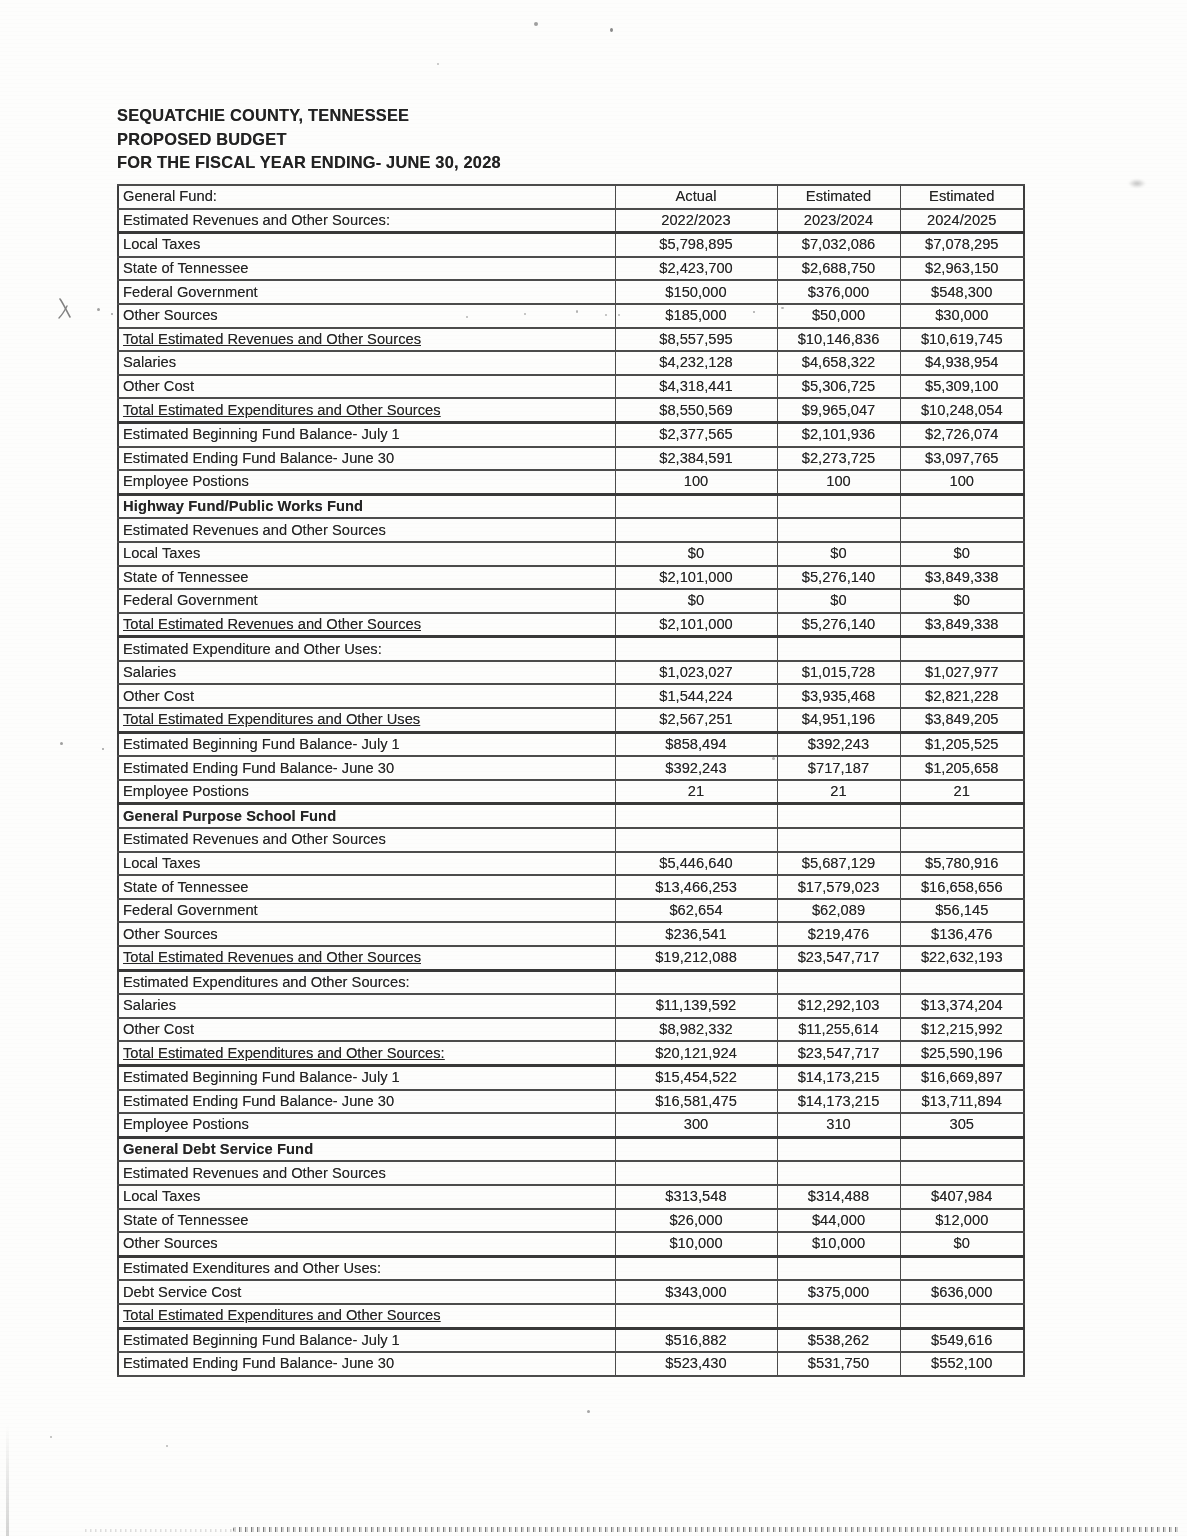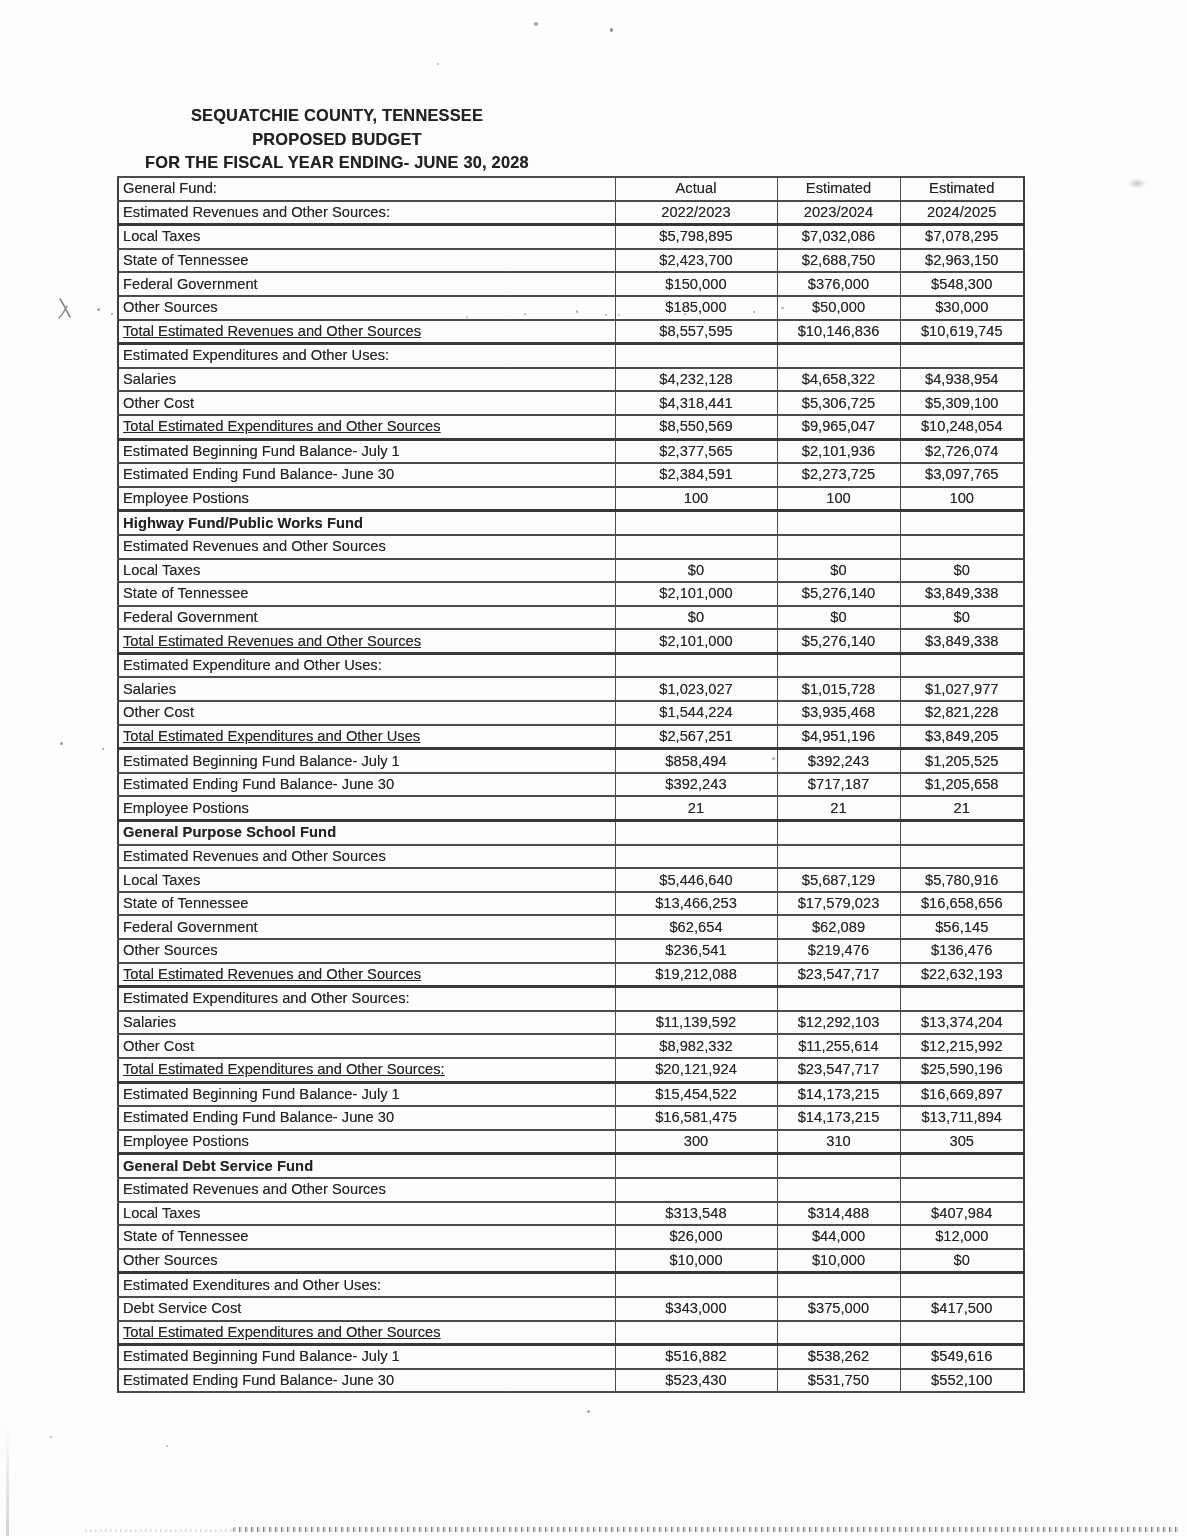--- a/index.html
+++ b/index.html
@@ -13,28 +13,28 @@
   }
   .page{position:absolute;inset:0;}
   
   .scan-texture{
     position:absolute;inset:0;pointer-events:none;
     background:repeating-linear-gradient(0deg, rgba(0,0,0,0.015) 0 1px, transparent 1px 4px);
     opacity:.5;
   }
   .title-block{
     position:absolute;left:117px;top:104px;width:440px;
-    text-align:center;font-weight:bold;color:#222;
+    font-weight:bold;color:#222;
   }
   .title-line{
     font-size:16.4px;line-height:23.5px;letter-spacing:.2px;
     text-shadow:0 0 .5px rgba(20,20,20,.55);
   }
   table.budget{
-    position:absolute;left:117px;top:176px;width:906px;
+    position:absolute;left:117px;top:184px;width:906px;
     border-collapse:collapse;table-layout:fixed;
     color:#242424;
   }
   table.budget{border:2.5px solid #3d3d3d;}
   table.budget td{
     border:1.5px solid #4c4c4c;
     border-top-width:2.1px;border-bottom-width:2.1px;
     height:21.6px;font-size:14.7px;line-height:15px;
     padding:0 4px;overflow:hidden;white-space:nowrap;
     text-shadow:0 0 .5px rgba(30,30,30,.5);
@@ -125,26 +125,20 @@
           <td class="val">$185,000</td>
           <td class="val">$50,000</td>
           <td class="val">$30,000</td>
         </tr>
         <tr>
           <td class="lbl ind">Total Estimated Revenues and Other Sources</td>
           <td class="val">$8,557,595</td>
           <td class="val">$10,146,836</td>
           <td class="val">$10,619,745</td>
         </tr>
-        <tr class=" thick">
-          <td class="lbl">Estimated Expenditures and Other Uses:</td>
-          <td class="val"></td>
-          <td class="val"></td>
-          <td class="val"></td>
-        </tr>
         <tr>
           <td class="lbl">Salaries</td>
           <td class="val">$4,232,128</td>
           <td class="val">$4,658,322</td>
           <td class="val">$4,938,954</td>
         </tr>
         <tr>
           <td class="lbl">Other Cost</td>
           <td class="val">$4,318,441</td>
           <td class="val">$5,306,725</td>
@@ -369,21 +363,21 @@
         <tr class=" thick">
           <td class="lbl">Estimated Exenditures and Other Uses:</td>
           <td class="val"></td>
           <td class="val"></td>
           <td class="val"></td>
         </tr>
         <tr>
           <td class="lbl">Debt Service Cost</td>
           <td class="val">$343,000</td>
           <td class="val">$375,000</td>
-          <td class="val">$417,500</td>
+          <td class="val">$636,000</td>
         </tr>
         <tr>
           <td class="lbl ind">Total Estimated Expenditures and Other Sources</td>
           <td class="val"></td>
           <td class="val"></td>
           <td class="val"></td>
         </tr>
         <tr class=" thick">
           <td class="lbl">Estimated Beginning Fund Balance- July 1</td>
           <td class="val">$516,882</td>

